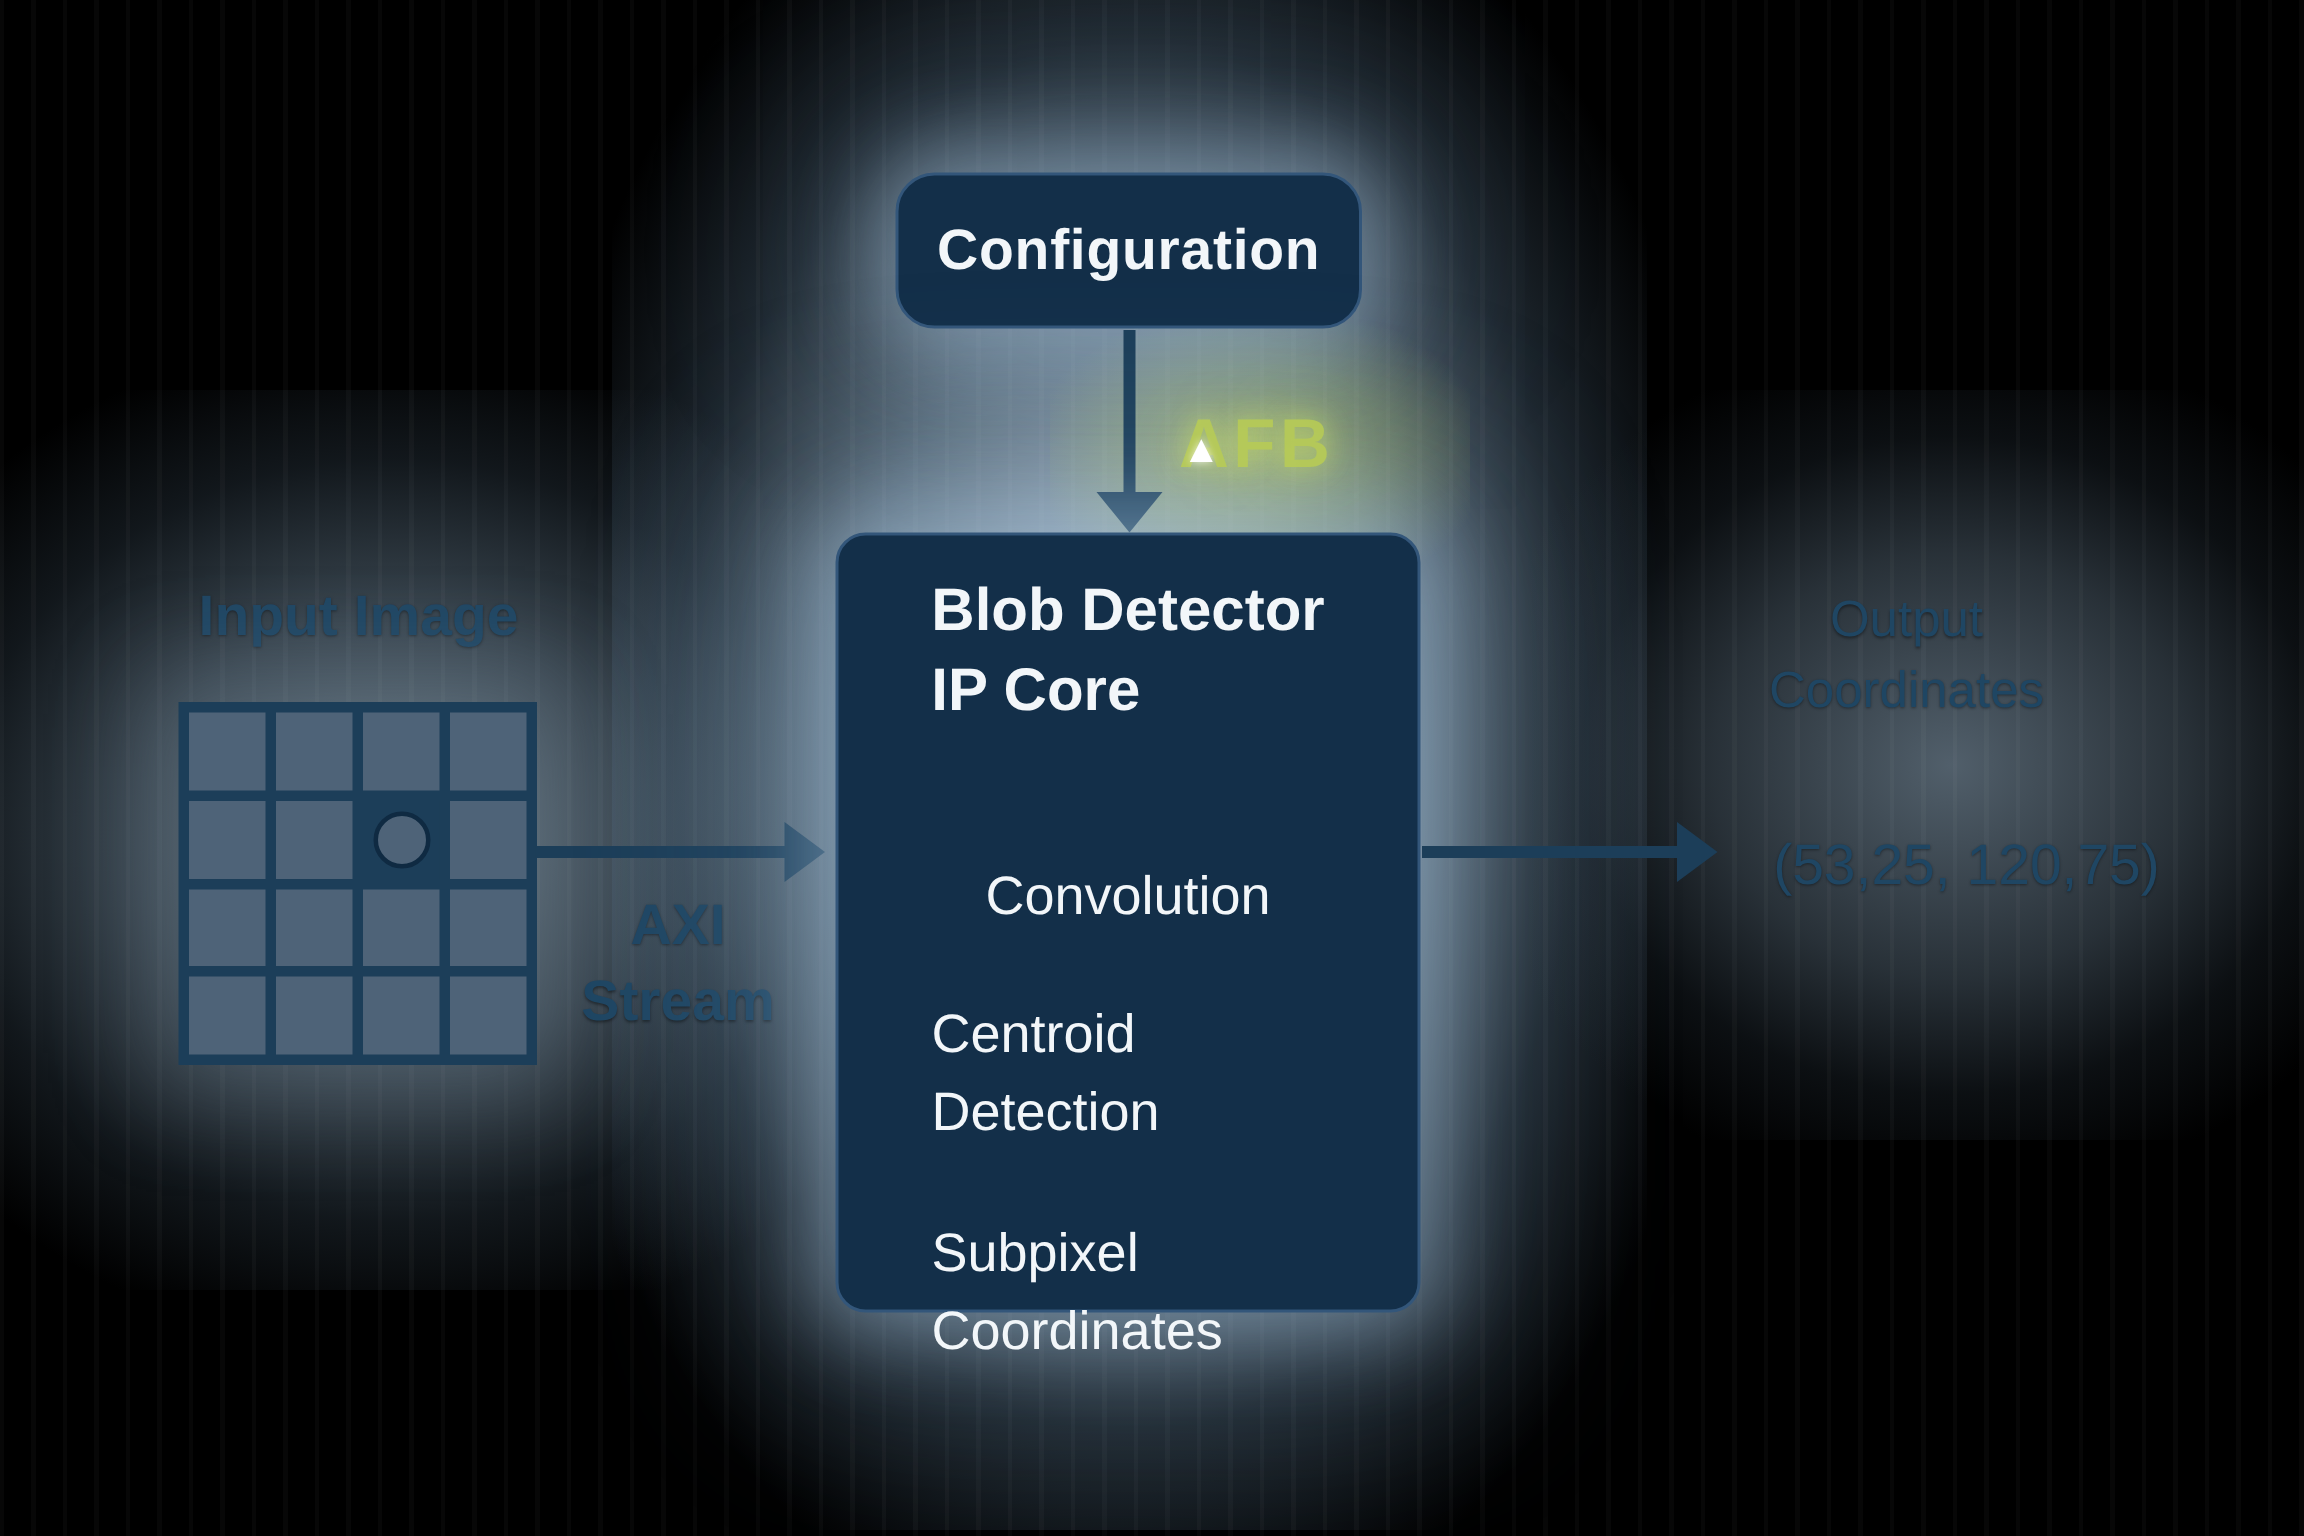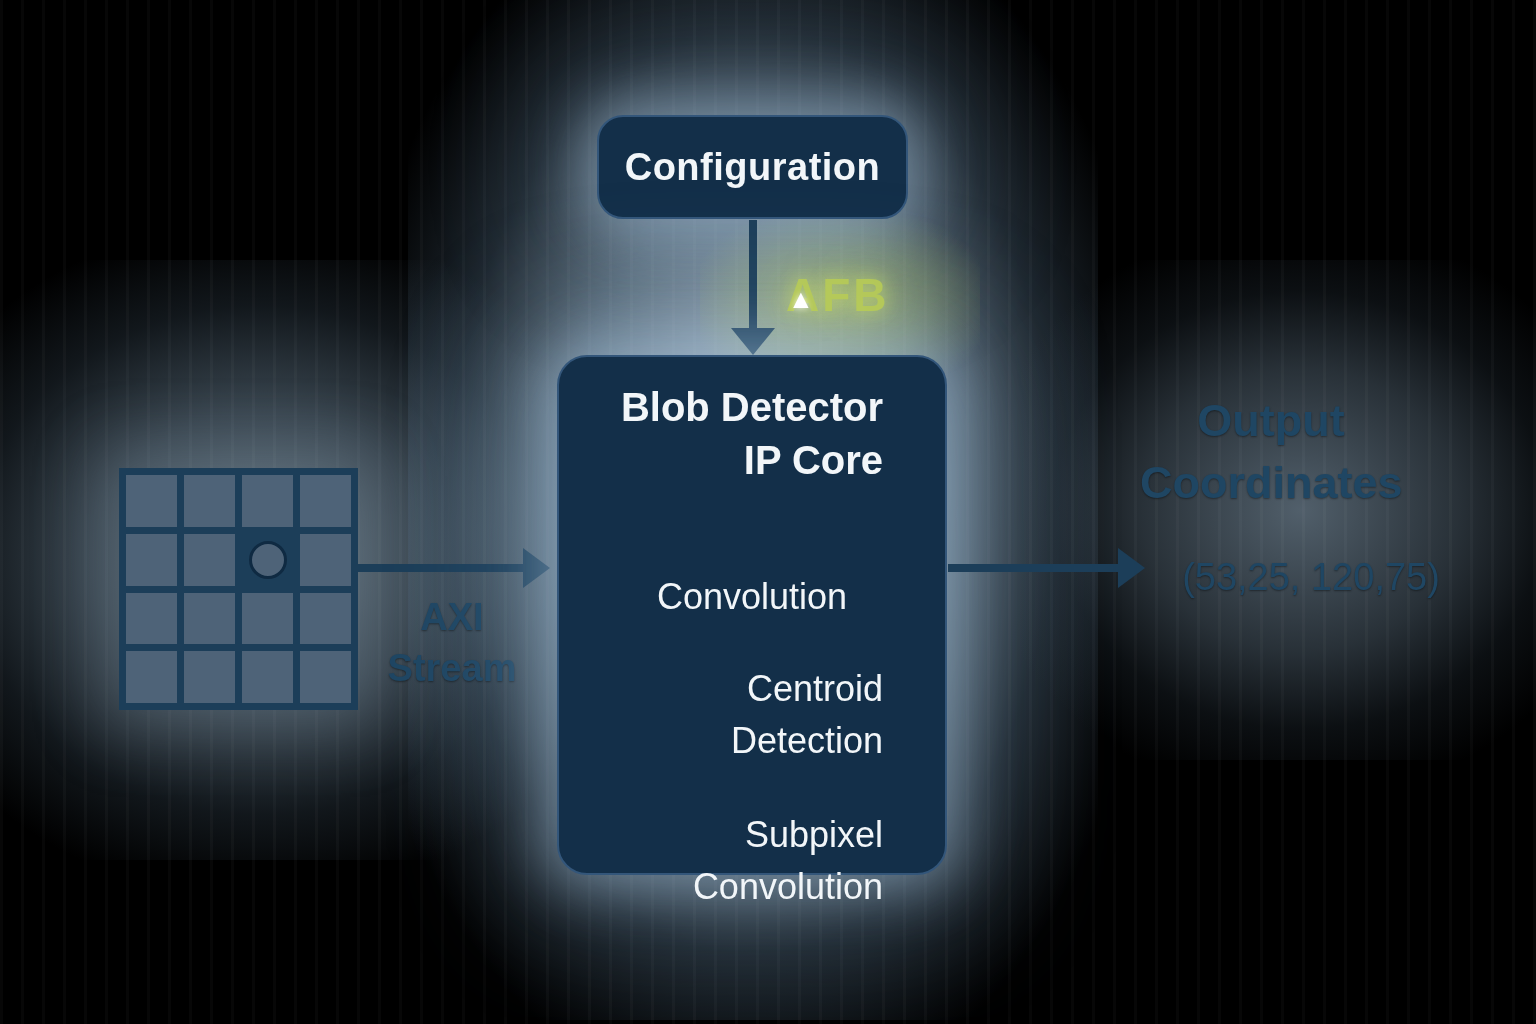--- a/index.html
+++ b/index.html
@@ -42,37 +42,37 @@
   
   .node{position:absolute;z-index:2;box-sizing:border-box;background:var(--box-fill);
     border:2px solid var(--box-border);color:var(--white);
     box-shadow:0 0 55px 16px rgba(168,198,222,0.45),0 0 130px 45px rgba(120,155,185,0.22);}
   .config-box{
     left:597px;top:115px;width:311px;height:104px;border-radius:26px;
     display:flex;align-items:center;justify-content:center;
     font-size:38px;font-weight:bold;letter-spacing:0.5px;
   }
   .core-box{
-    left:557px;top:355px;width:390px;height:520px;border-radius:30px;
-    display:flex;flex-direction:column;align-items:center;text-align:right;
+    left:557px;top:355px;width:390px;height:520px;border-radius:20px;
+    display:flex;flex-direction:column;align-items:center;text-align:left;
   }
   .core-title{margin-top:24px;font-size:40px;font-weight:bold;line-height:1.32;}
   .stage{font-size:36px;line-height:1.45;max-width:262px;}
   .stage-1{margin-top:84px;}
   .stage-2{margin-top:40px;}
   .stage-3{margin-top:42px;}
   
   .navy{position:absolute;z-index:2;color:var(--navy-text);
     text-shadow:0 1px 2px rgba(0,0,0,0.4);}
   .input-label{left:118px;top:390px;width:242px;text-align:center;
     font-size:38px;font-weight:bold;}
   .axi-label{left:377px;top:592px;width:150px;text-align:center;
     font-size:38px;font-weight:bold;line-height:1.35;}
   .output-label{left:1140px;top:390px;width:262px;text-align:center;
-    font-size:45px;font-weight:bold;line-height:1.38;}
+    font-size:34px;font-weight:normal;line-height:1.38;}
   .output-value{left:1155px;top:556px;width:312px;text-align:center;font-size:38px;}
   
   .grid{
     position:absolute;z-index:2;left:119px;top:468px;width:239px;height:242px;
     box-sizing:border-box;background:var(--navy-line);padding:7px;
     display:grid;grid-template-columns:repeat(4,1fr);grid-template-rows:repeat(4,1fr);
     gap:7px;box-shadow:0 0 60px 22px rgba(122,142,158,0.30);
   }
   .cell{background:var(--cell-fill);}
   .cell.blob{background:var(--navy-line);display:flex;align-items:center;justify-content:center;}
@@ -126,20 +126,21 @@
   <div class="arrow arrow-config">
     <div class="shaft"></div>
     <div class="head"></div>
   </div>
 
   <div class="watermark">
     <span class="wm-text">AFB</span>
     <span class="wm-triangle">▲</span>
   </div>
 
+  <div class="navy input-label">Input Image</div>
   <div class="grid" id="input-grid">
       <div class="cell"></div>
       <div class="cell"></div>
       <div class="cell"></div>
       <div class="cell"></div>
       <div class="cell"></div>
       <div class="cell"></div>
       <div class="cell blob">
         <div class="dot"></div>
       </div>
@@ -163,21 +164,21 @@
     <div>Stream</div>
   </div>
 
   <div class="node core-box">
     <div class="core-title">
       <div>Blob Detector</div>
       <div>IP Core</div>
     </div>
     <div class="stage stage-1">Convolution</div>
     <div class="stage stage-2">Centroid Detection</div>
-    <div class="stage stage-3">Subpixel Convolution</div>
+    <div class="stage stage-3">Subpixel Coordinates</div>
   </div>
 
   <div class="arrow arrow-out">
     <div class="shaft"></div>
     <div class="head"></div>
   </div>
 
   <div class="navy output-label">
     <div>Output</div>
     <div>Coordinates</div>

